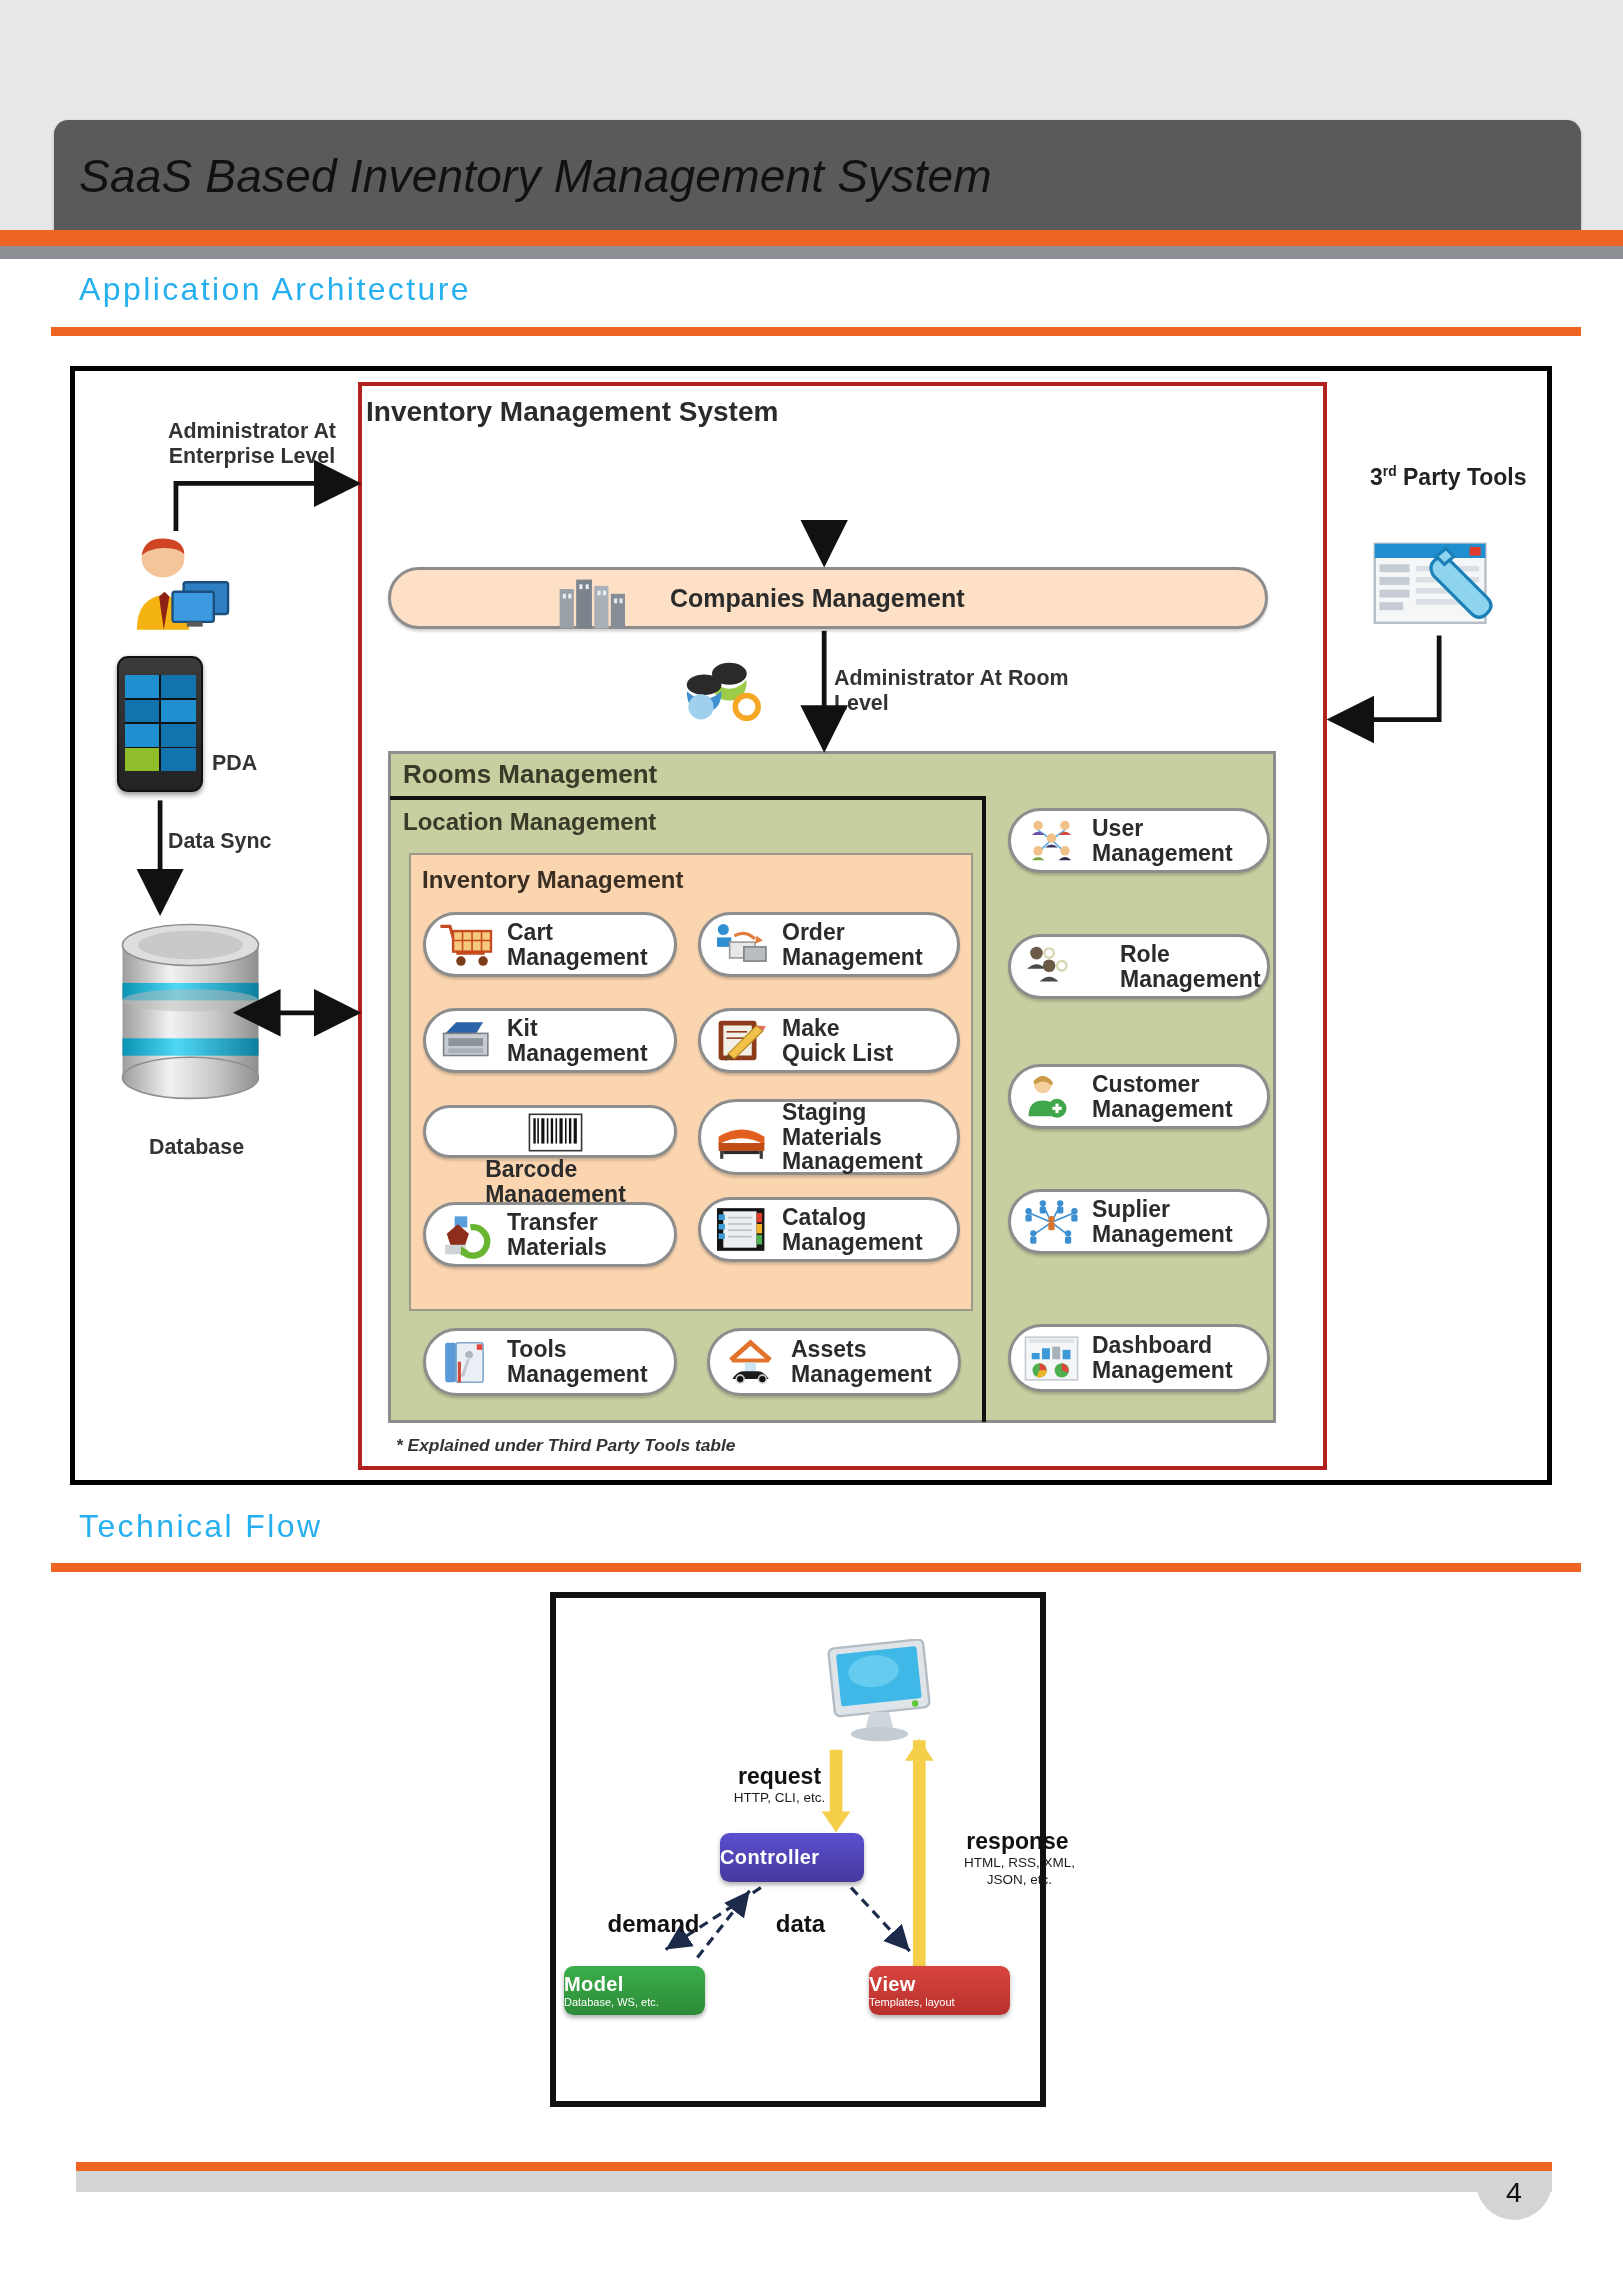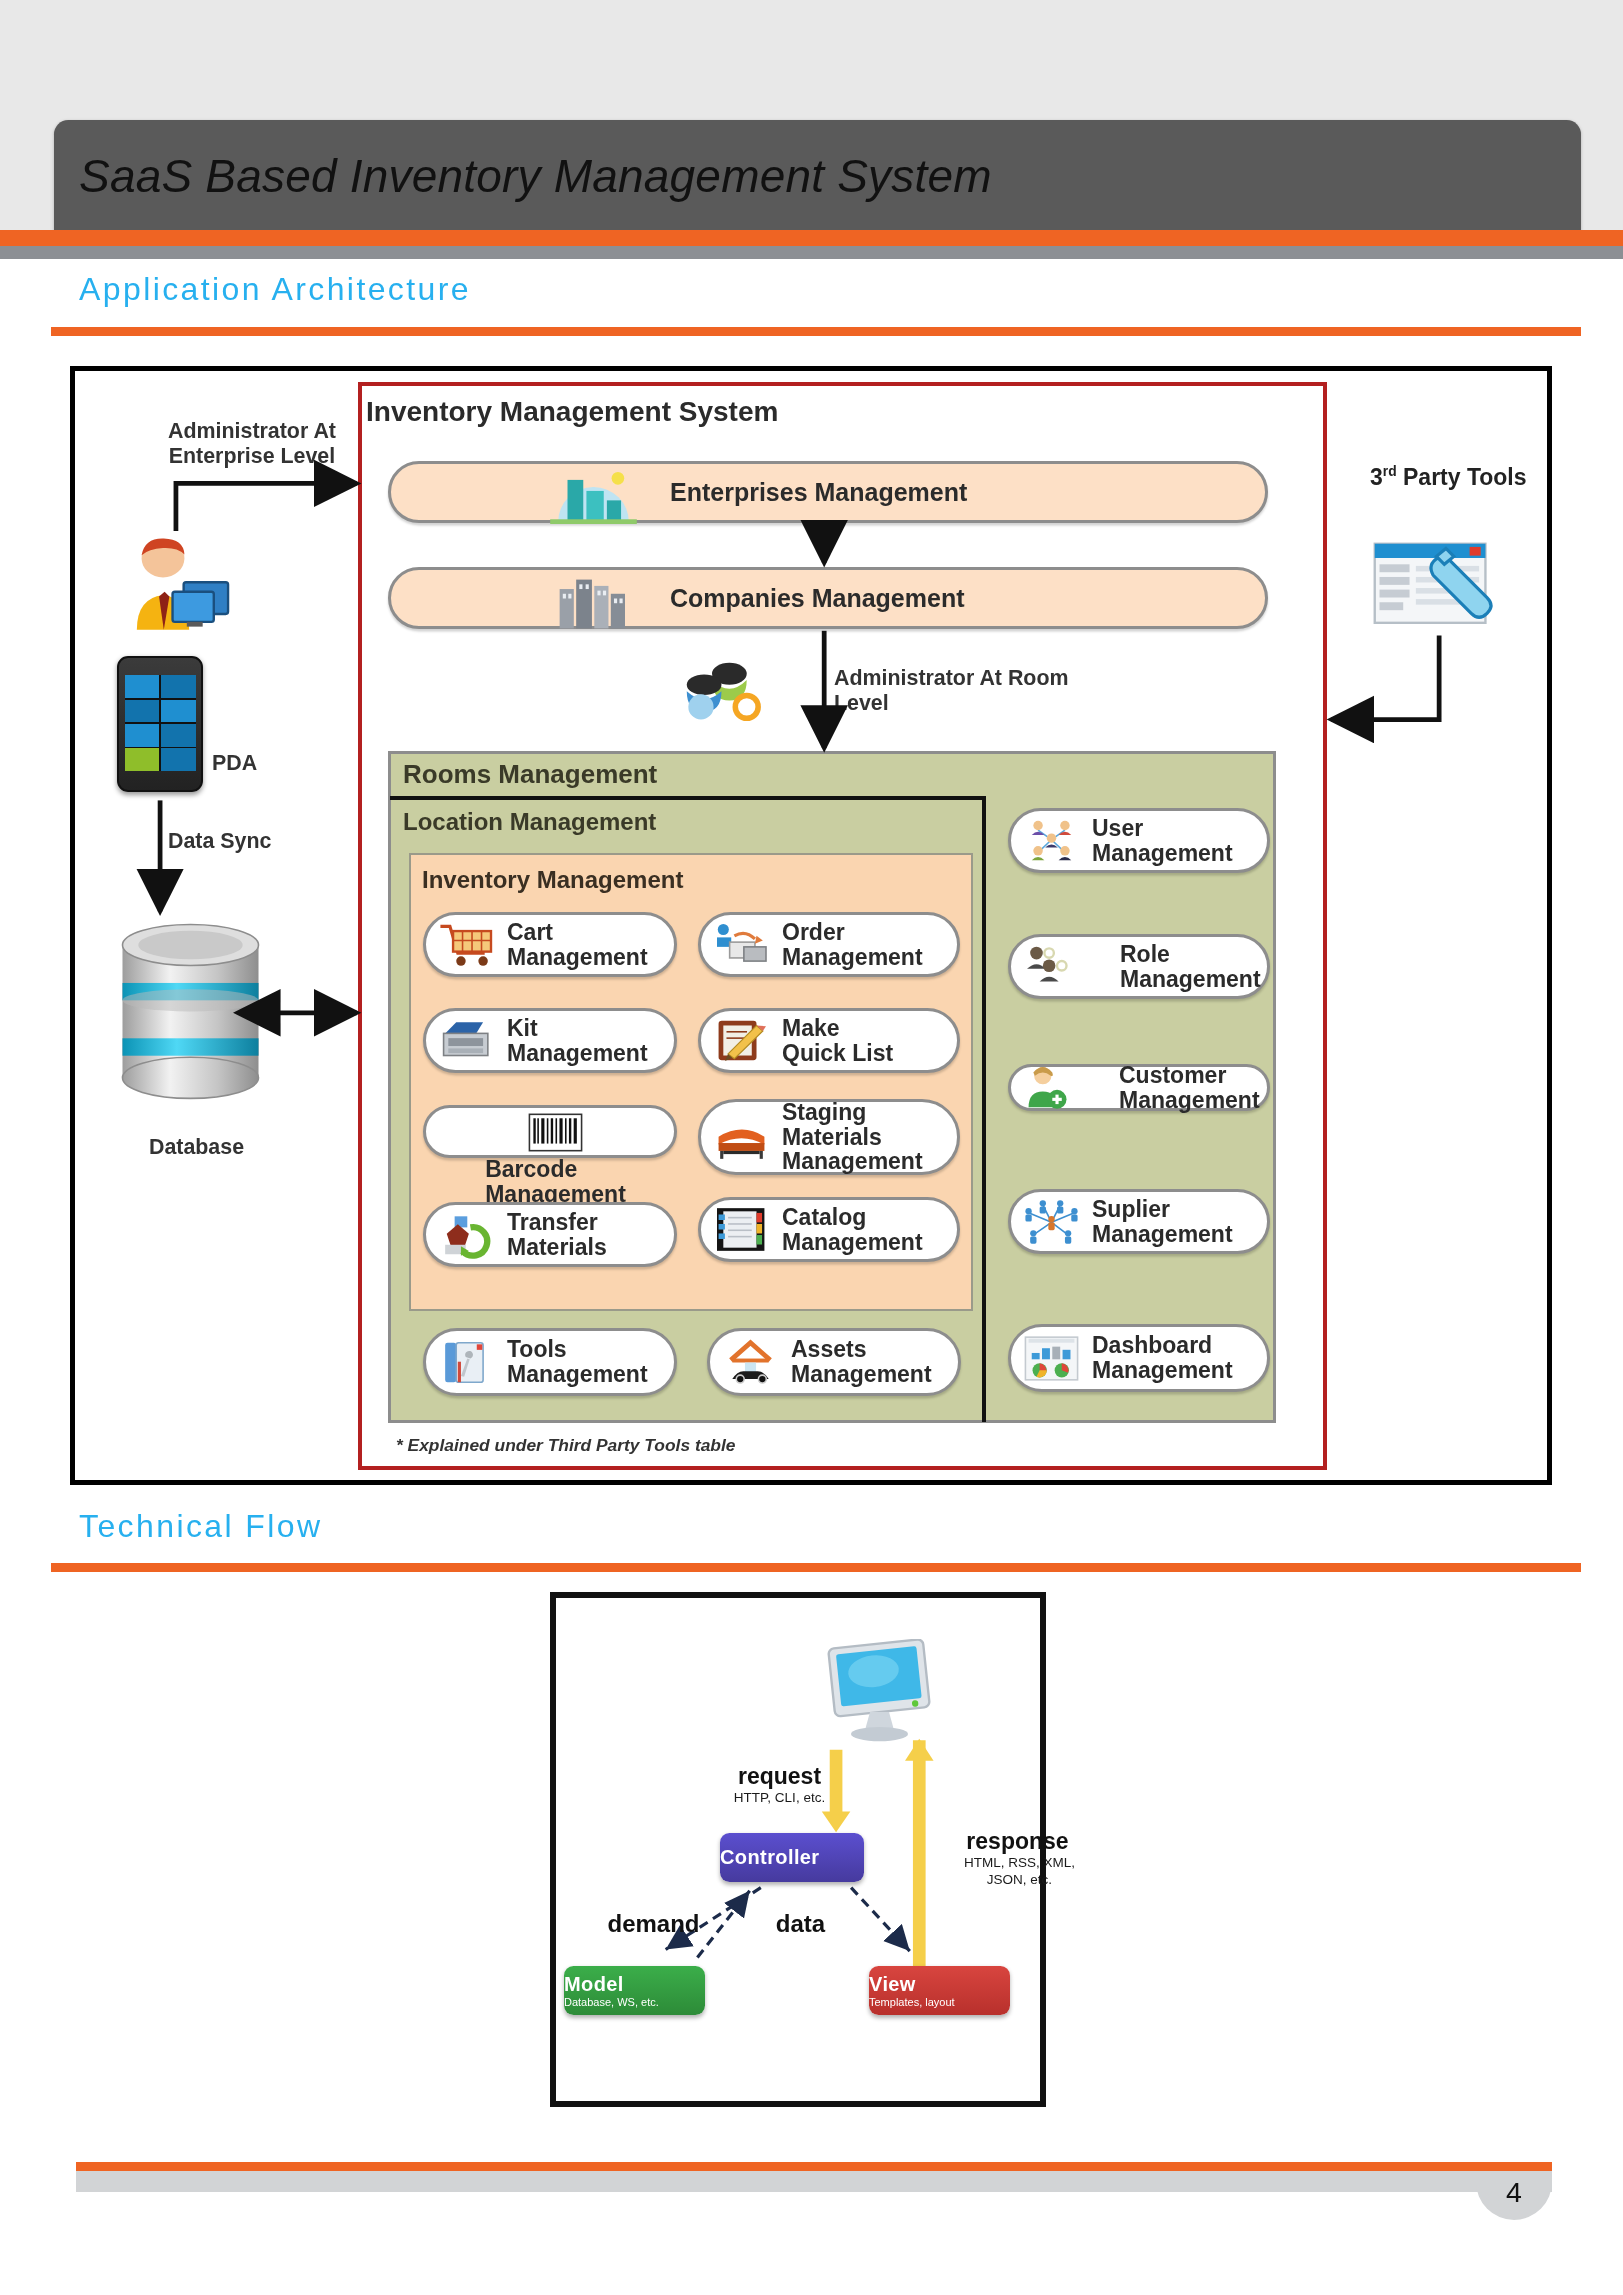--- a/index.html
+++ b/index.html
@@ -258,33 +258,20 @@
       <ellipse cx="98" cy="100" rx="86" ry="14" fill="#b9b9b9" opacity=".5"></ellipse>
       <rect x="12" y="148" width="172" height="22" fill="url(#cyan)"></rect>
       <ellipse cx="98" cy="198" rx="86" ry="26" fill="url(#silver)" stroke="#8d8d8d" stroke-width="2"></ellipse>
     </svg>
   </div>
   <div class="lbl db-label">Database</div>
 
   <div class="ims-box"></div>
   <div class="ims-title">Inventory Management System</div>
 
-  <div class="pill ent-pill">
-    <span class="pill-icon">
-      <svg viewBox="0 0 110 80" width="87" height="63">
-        <path d="M10 78 a45 45 0 0 1 90 0z" fill="#bfe4f2"></path>
-        <circle cx="86" cy="22" r="8" fill="#f5e04a"></circle>
-        <rect x="22" y="24" width="20" height="54" fill="#2aa8a8"></rect>
-        <rect x="46" y="38" width="22" height="40" fill="#3cc0c0"></rect>
-        <rect x="72" y="50" width="18" height="28" fill="#2aa8a8"></rect>
-        <rect x="0" y="74" width="110" height="6" fill="#8fca6a"></rect>
-      </svg>
-    </span>
-    <span class="pill-text">Enterprises Management</span>
-  </div>
 
   <div class="pill comp-pill">
     <span class="pill-icon">
       <svg viewBox="0 0 110 80" width="87" height="63">
         <rect x="12" y="28" width="18" height="50" fill="#9aa0a8"></rect>
         <rect x="33" y="16" width="20" height="62" fill="#7c838c"></rect>
         <rect x="56" y="24" width="18" height="54" fill="#aab0b8"></rect>
         <rect x="77" y="34" width="18" height="44" fill="#868d96"></rect>
         <g fill="#e9edf2">
           <rect x="16" y="34" width="4" height="6"></rect>
@@ -516,21 +503,21 @@
           <path d="M6 34 q12-12 24 0z" fill="#4a4a4a"></path>
         <circle cx="34" cy="30" r="8" fill="#6b5a46"></circle>
           <path d="M22 50 q12-12 24 0z" fill="#4a4a4a"></path>
         <circle cx="34" cy="14" r="6" fill="none" stroke="#d8d8b0" stroke-width="3"></circle>
         <circle cx="50" cy="30" r="6" fill="none" stroke="#d8d8b0" stroke-width="3"></circle>
       </svg>
     </span>
     <span class="c-text">Role<br>Management</span>
   </div>
 
-  <div class="card rcard" style="left:1008px; top:1064px; width:262px; height:47px;gap:27px;">
+  <div class="card rcard" style="left:1008px; top:1064px; width:262px; height:65px;">
     <span class="c-icon">
       <svg viewBox="0 0 74 62" width="59" height="49">
         <circle cx="26" cy="16" r="11" fill="#f5cf9e"></circle>
         <path d="M14 12 q12-14 24 0 q2 6-2 4 q-10-8-20 0z" fill="#c99b4a"></path>
         <path d="M8 56 q0-20 18-20 q18 0 18 20z" fill="#3fa64a"></path>
         <circle cx="44" cy="46" r="12" fill="#3fa64a"></circle>
         <g stroke="#fff" stroke-width="4">
             <line x1="38" y1="46" x2="50" y2="46"></line>
             <line x1="44" y1="40" x2="44" y2="52"></line>
           </g>

